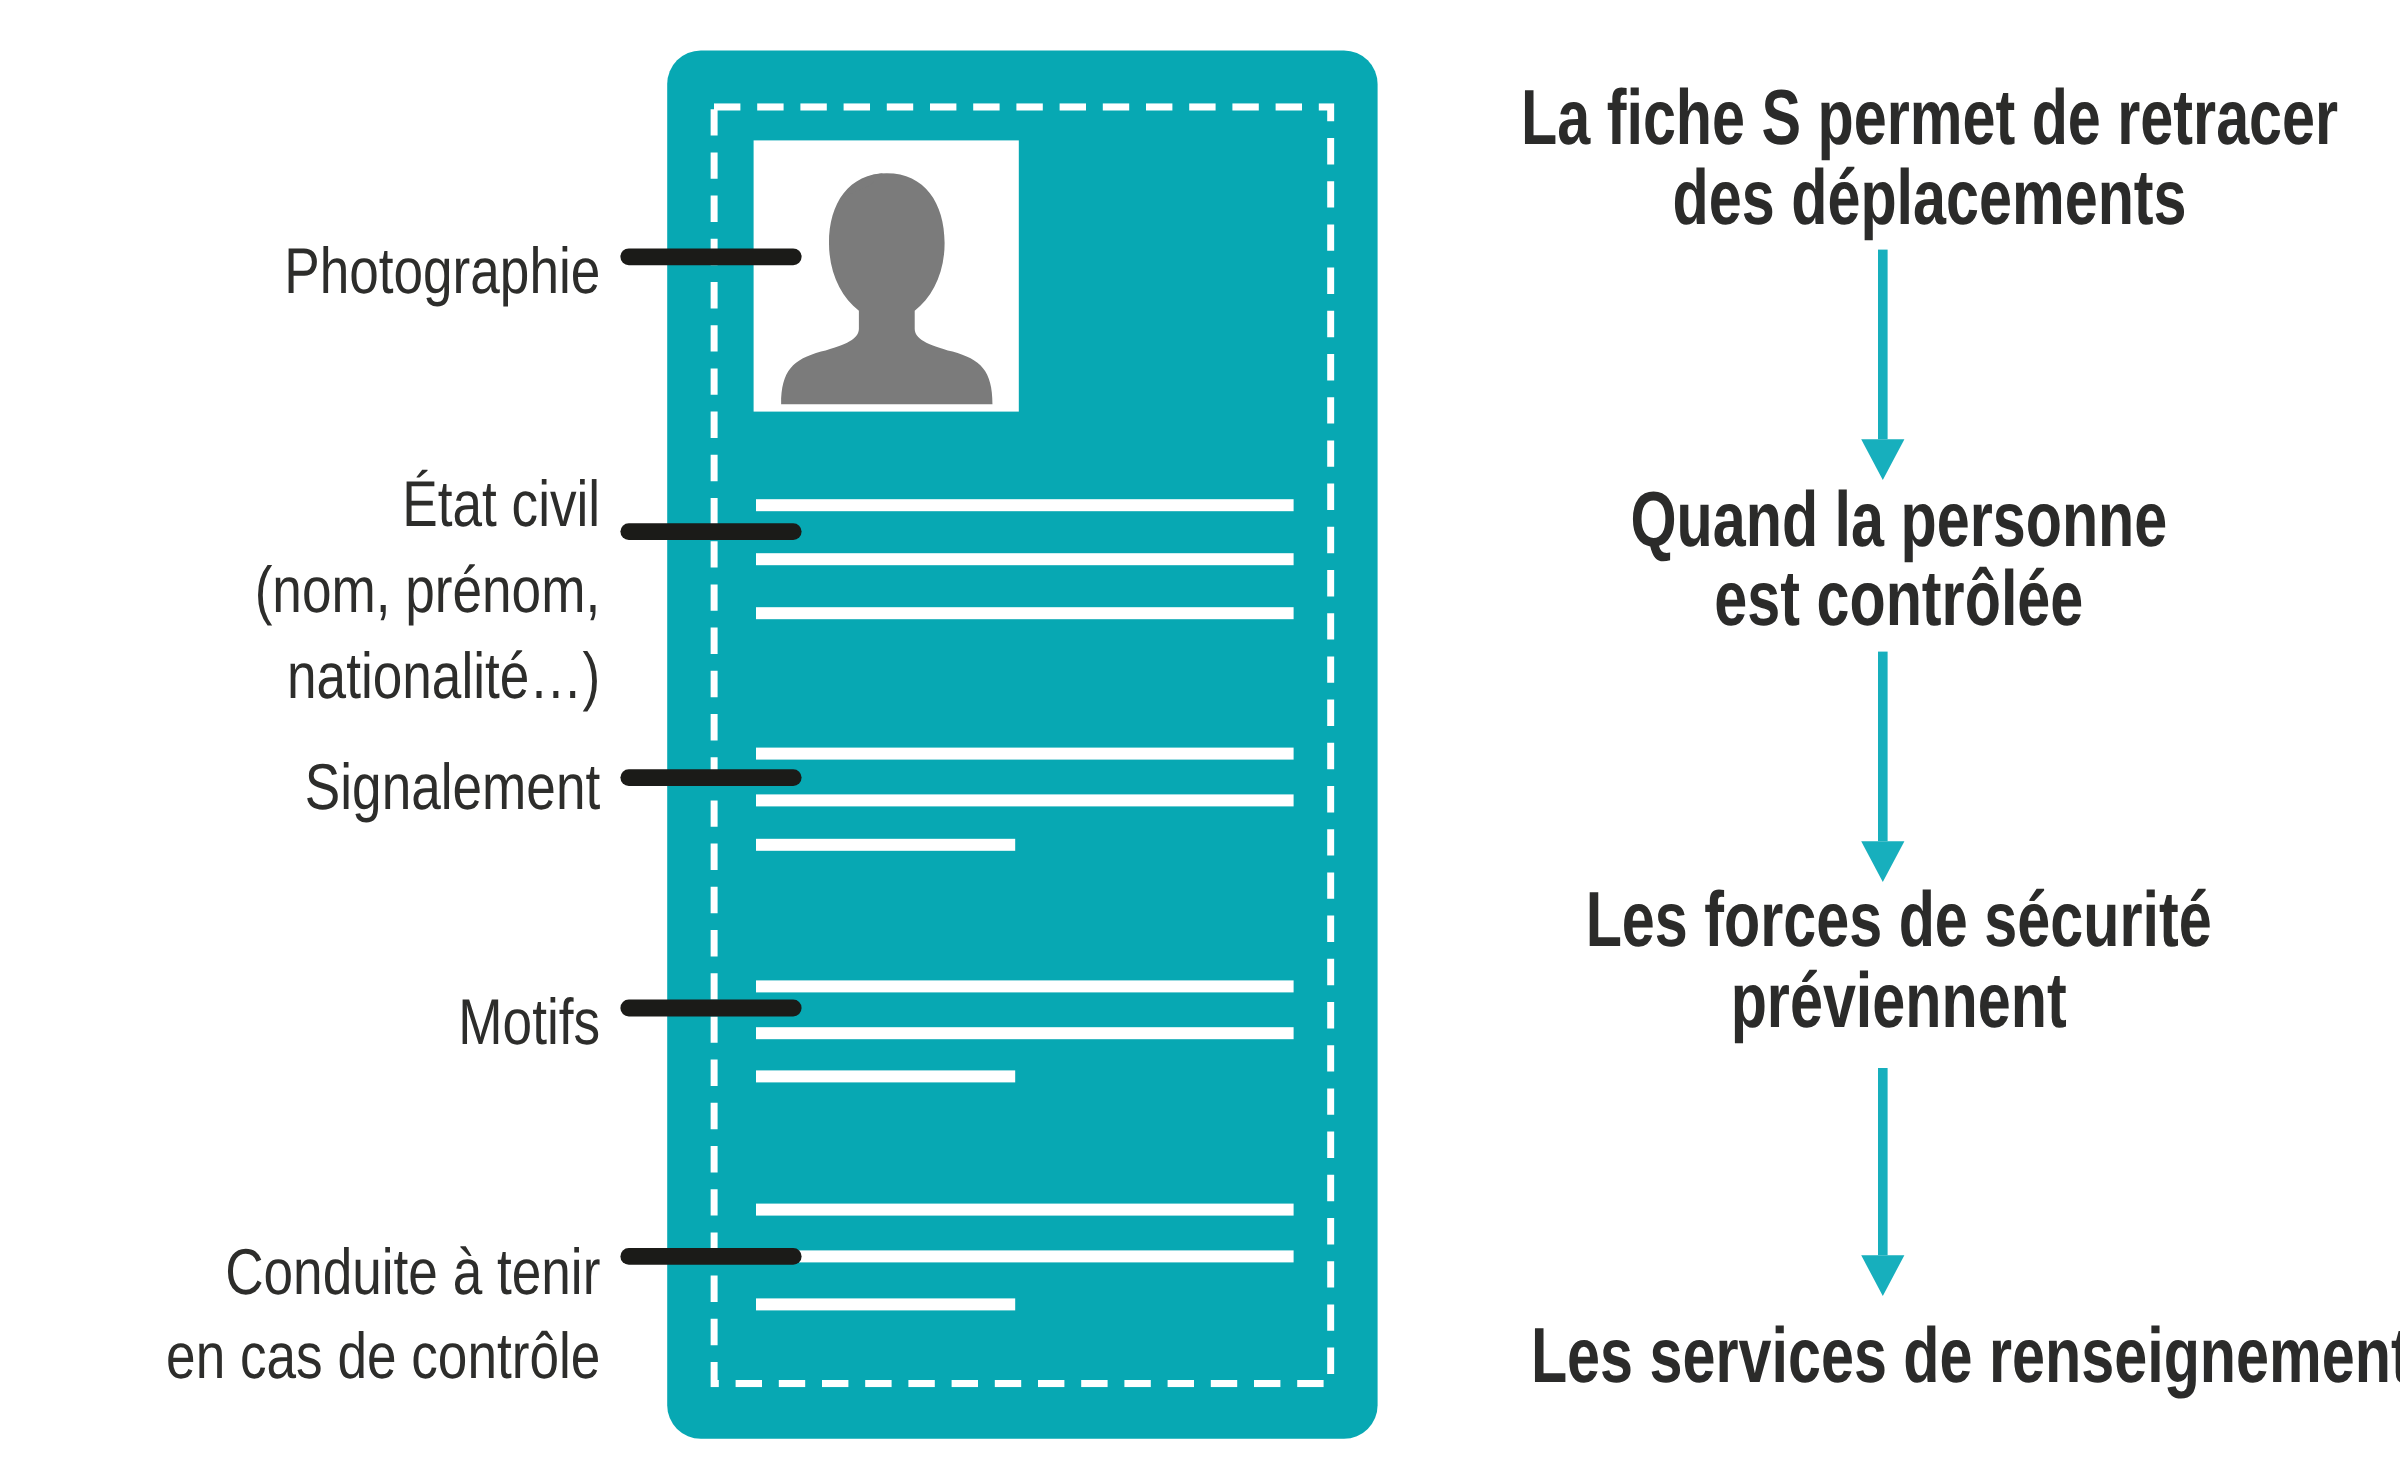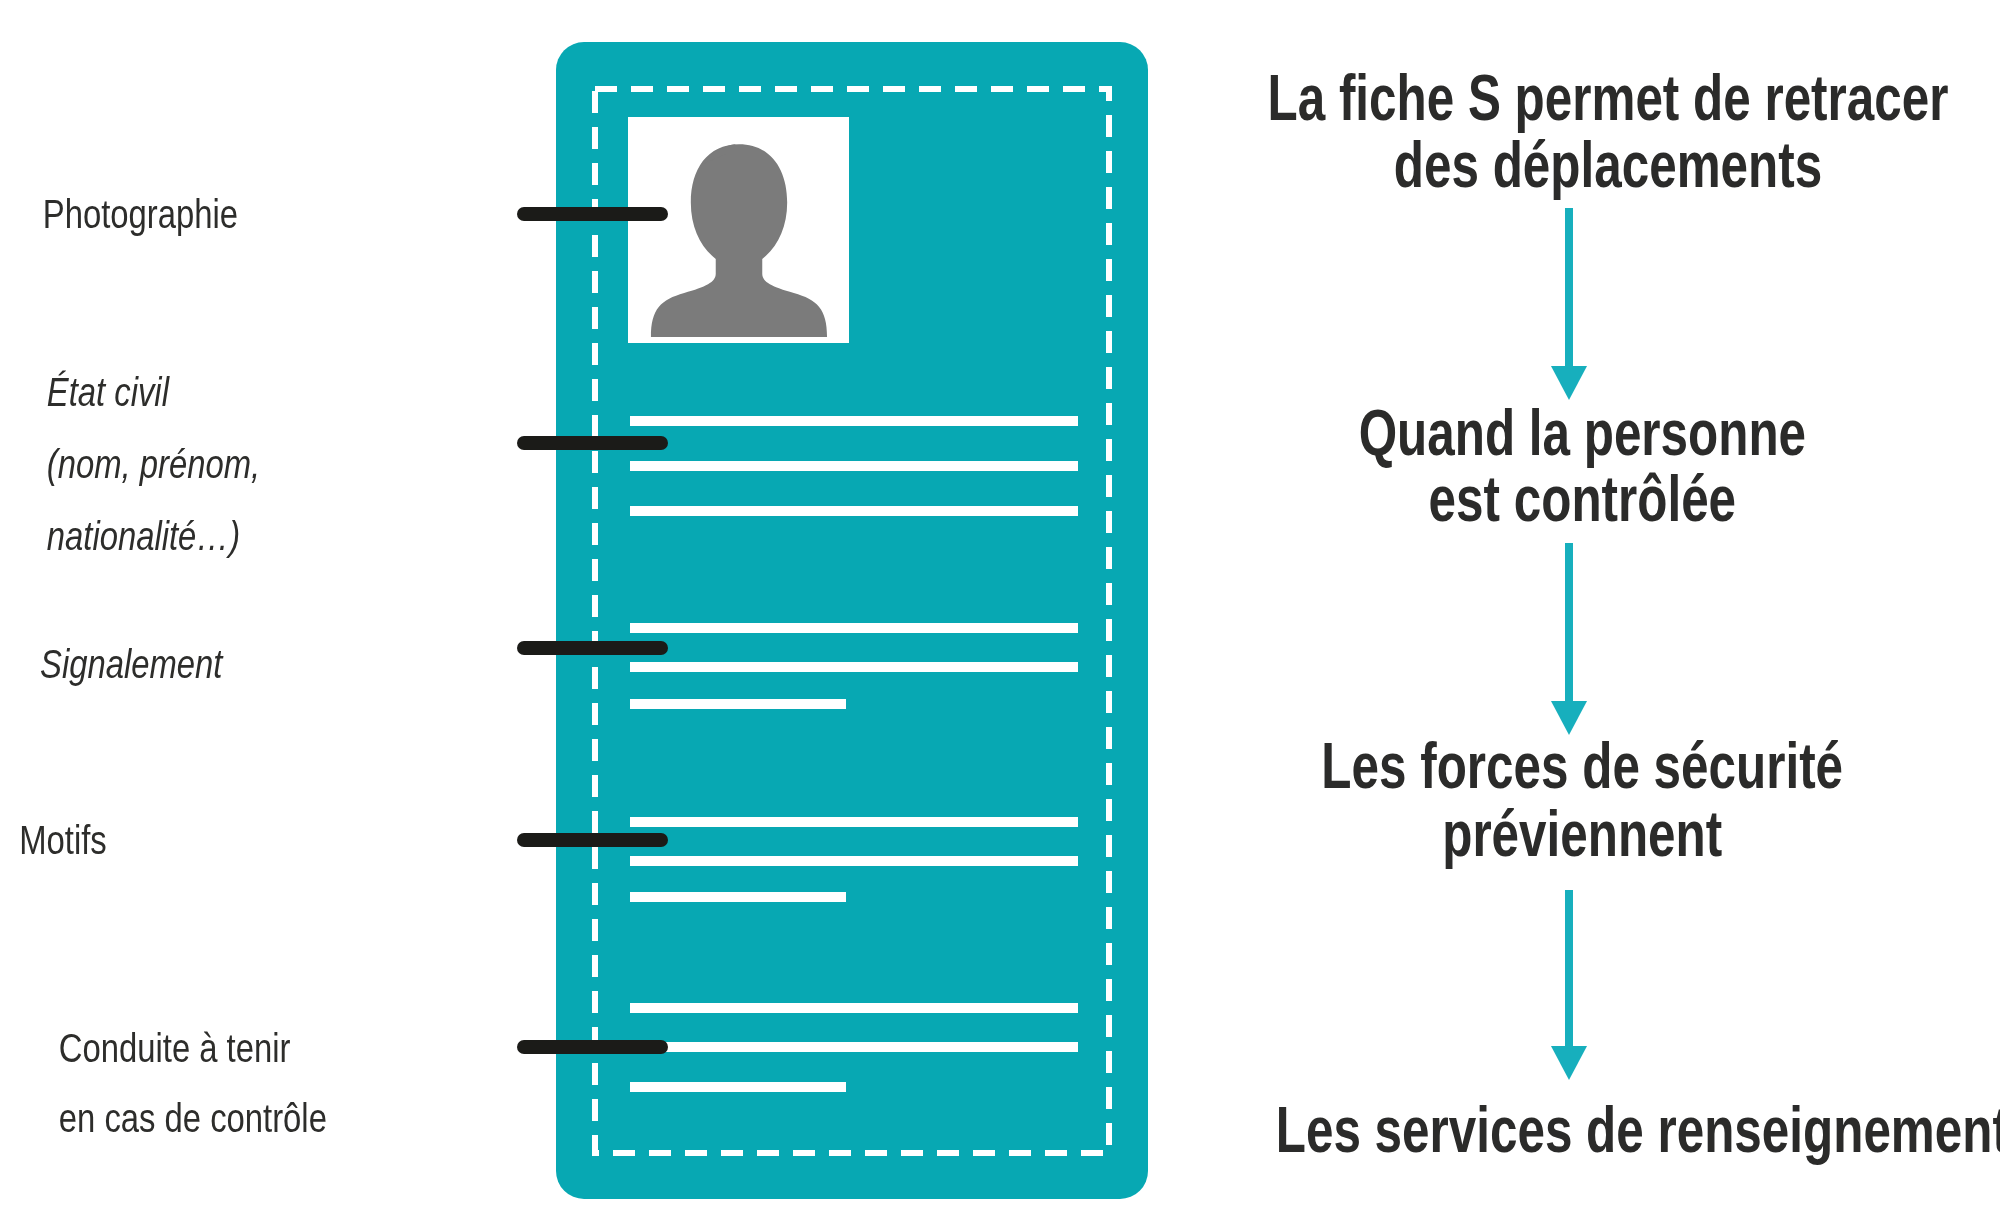--- a/index.html
+++ b/index.html
@@ -19,21 +19,21 @@
   .card{position:absolute;left:556px;top:42px;width:592px;height:1157px;border-radius:28px;background:var(--card-teal);}
   .dashed-border{position:absolute;left:592px;top:86px;width:520px;height:1070px;}
 
   .photo{position:absolute;left:628px;top:117px;width:221px;height:226px;background:#ffffff;}
   .photo svg{position:absolute;left:50%;bottom:6px;transform:translateX(-50%);}
 
   .bar{position:absolute;height:10px;background:var(--bar-white);}
 
   .connector{position:absolute;left:517px;width:151px;height:14px;border-radius:7px;background:var(--connector-dark);z-index:6;}
 
-  .label{position:absolute;left:0;width:500px;color:var(--label-text);font-size:40px;line-height:72px;z-index:3;}
+  .label{position:absolute;left:0;width:500px;text-align:right;color:var(--label-text);font-size:54px;line-height:72px;z-index:3;margin-top:12px;}
   .label .cx{display:inline-block;transform:scaleX(0.82);transform-origin:100% 0;}
   .label.lh70{line-height:70px;}
 
   .flow-col{position:absolute;left:1160px;top:0;width:845px;height:1226px;}
   .step{position:absolute;left:0;width:100%;text-align:center;color:var(--heading-text);font-weight:bold;font-size:65px;line-height:67px;}
   .step .cx{display:inline-block;transform:scaleX(0.76);transform-origin:50% 0;white-space:nowrap;}
   .step.lh66{line-height:66px;}
   .step.lh68{line-height:68px;}
 
   .arrow{position:absolute;left:1551px;width:36px;}
@@ -76,28 +76,28 @@
 
   <div class="connector" style="top:207px;"></div>
   <div class="connector" style="top:436px;"></div>
   <div class="connector" style="top:641px;"></div>
   <div class="connector" style="top:833px;"></div>
   <div class="connector" style="top:1040px;"></div>
 
   <div class="label" style="top:178px;">
     <span class="cx"><div>Photographie</div></span>
   </div>
-  <div class="label" style="top:356px;font-style:italic;">
+  <div class="label" style="top:372px;">
     <span class="cx">
       <div>État civil</div>
       <div>(nom, prénom,</div>
       <div>nationalité…)</div>
     </span>
   </div>
-  <div class="label" style="top:628px;font-style:italic;">
+  <div class="label" style="top:608px;">
     <span class="cx"><div>Signalement</div></span>
   </div>
   <div class="label lh70" style="top:1013px;">
     <span class="cx">
       <div>Conduite à tenir</div>
       <div>en cas de contrôle</div>
     </span>
   </div>
   <div class="label" style="top:804px;">
     <span class="cx"><div>Motifs</div></span>

